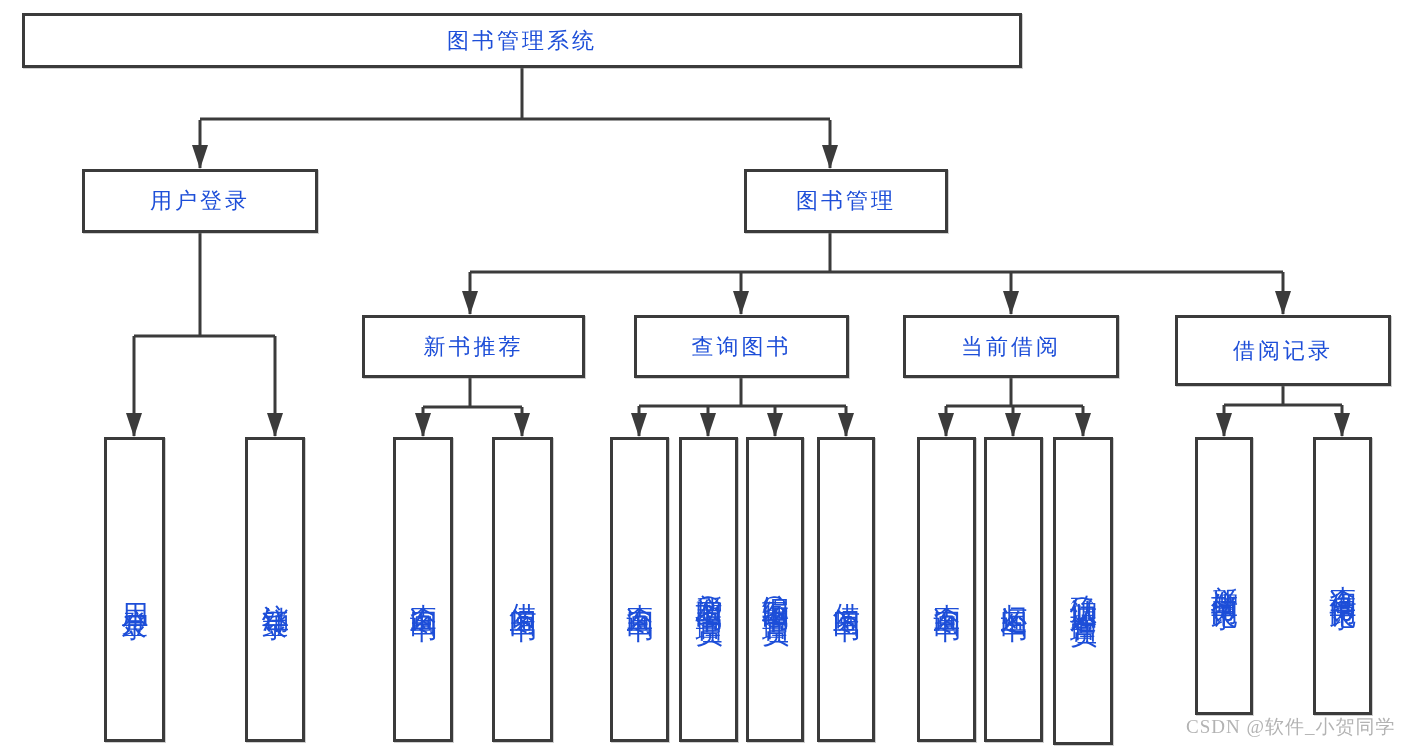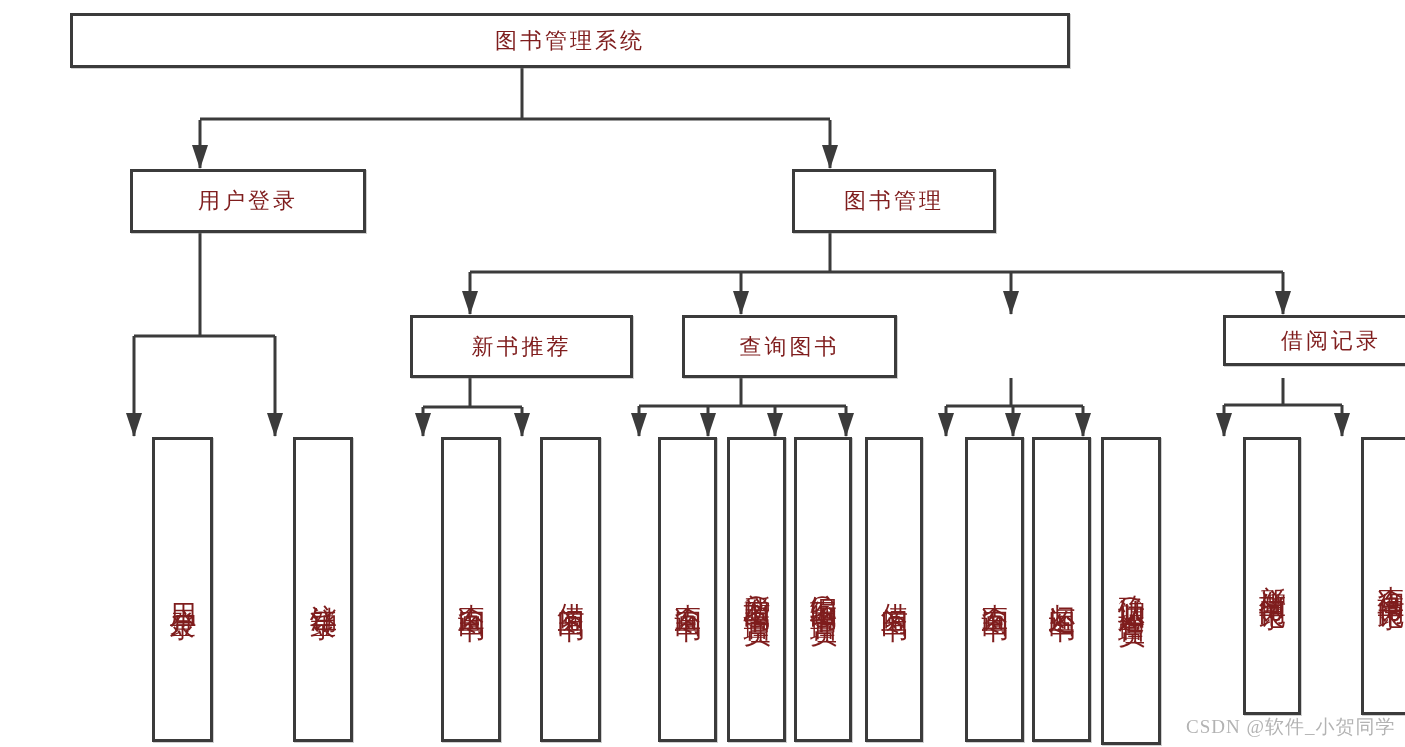--- a/index.html
+++ b/index.html
@@ -21,23 +21,22 @@
     pointer-events: none;
   }
 
   .box {
     position: absolute;
     background: #ffffff;
     border: 3px solid #3b3b3b;
     display: flex;
     align-items: center;
     justify-content: center;
-    color: #7f1d1d;
+    color: #1d4ed8;
     box-shadow: 1px 1px 0 rgba(120,120,120,.35);
-    margin-left: 48px;
   }
 
   .h-node {
     font-size: 22px;
     letter-spacing: 3px;
     white-space: nowrap;
   }
 
   .leaf {
     writing-mode: vertical-rl;
@@ -110,21 +109,22 @@
     </g>
   </svg>
 
   <div class="box h-node" style="left:22px;top:13px;width:1000px;height:55px">图书管理系统</div>
 
   <div class="box h-node" style="left:82px;top:169px;width:236px;height:64px">用户登录</div>
   <div class="box h-node" style="left:744px;top:169px;width:204px;height:64px">图书管理</div>
 
   <div class="box h-node" style="left:362px;top:315px;width:223px;height:63px">新书推荐</div>
   <div class="box h-node" style="left:634px;top:315px;width:215px;height:63px">查询图书</div>
-  <div class="box h-node" style="left:1175px;top:315px;width:216px;height:51px">借阅记录</div>
+  <div class="box h-node" style="left:903px;top:315px;width:216px;height:63px">当前借阅</div>
+  <div class="box h-node" style="left:1175px;top:315px;width:216px;height:71px">借阅记录</div>
 
   <div class="box leaf" style="left:104px;top:437px;width:61px;height:305px">用户登录</div>
   <div class="box leaf" style="left:245px;top:437px;width:60px;height:305px">注销登录</div>
 
   <div class="box leaf" style="left:393px;top:437px;width:60px;height:305px">查询图书</div>
   <div class="box leaf" style="left:492px;top:437px;width:61px;height:305px">借阅图书</div>
 
   <div class="box leaf" style="left:610px;top:437px;width:59px;height:305px">查询图书</div>
   <div class="box leaf" style="left:679px;top:437px;width:59px;height:305px">新增图书（管理员）</div>
   <div class="box leaf" style="left:746px;top:437px;width:58px;height:305px">编辑图书（管理员）</div>

